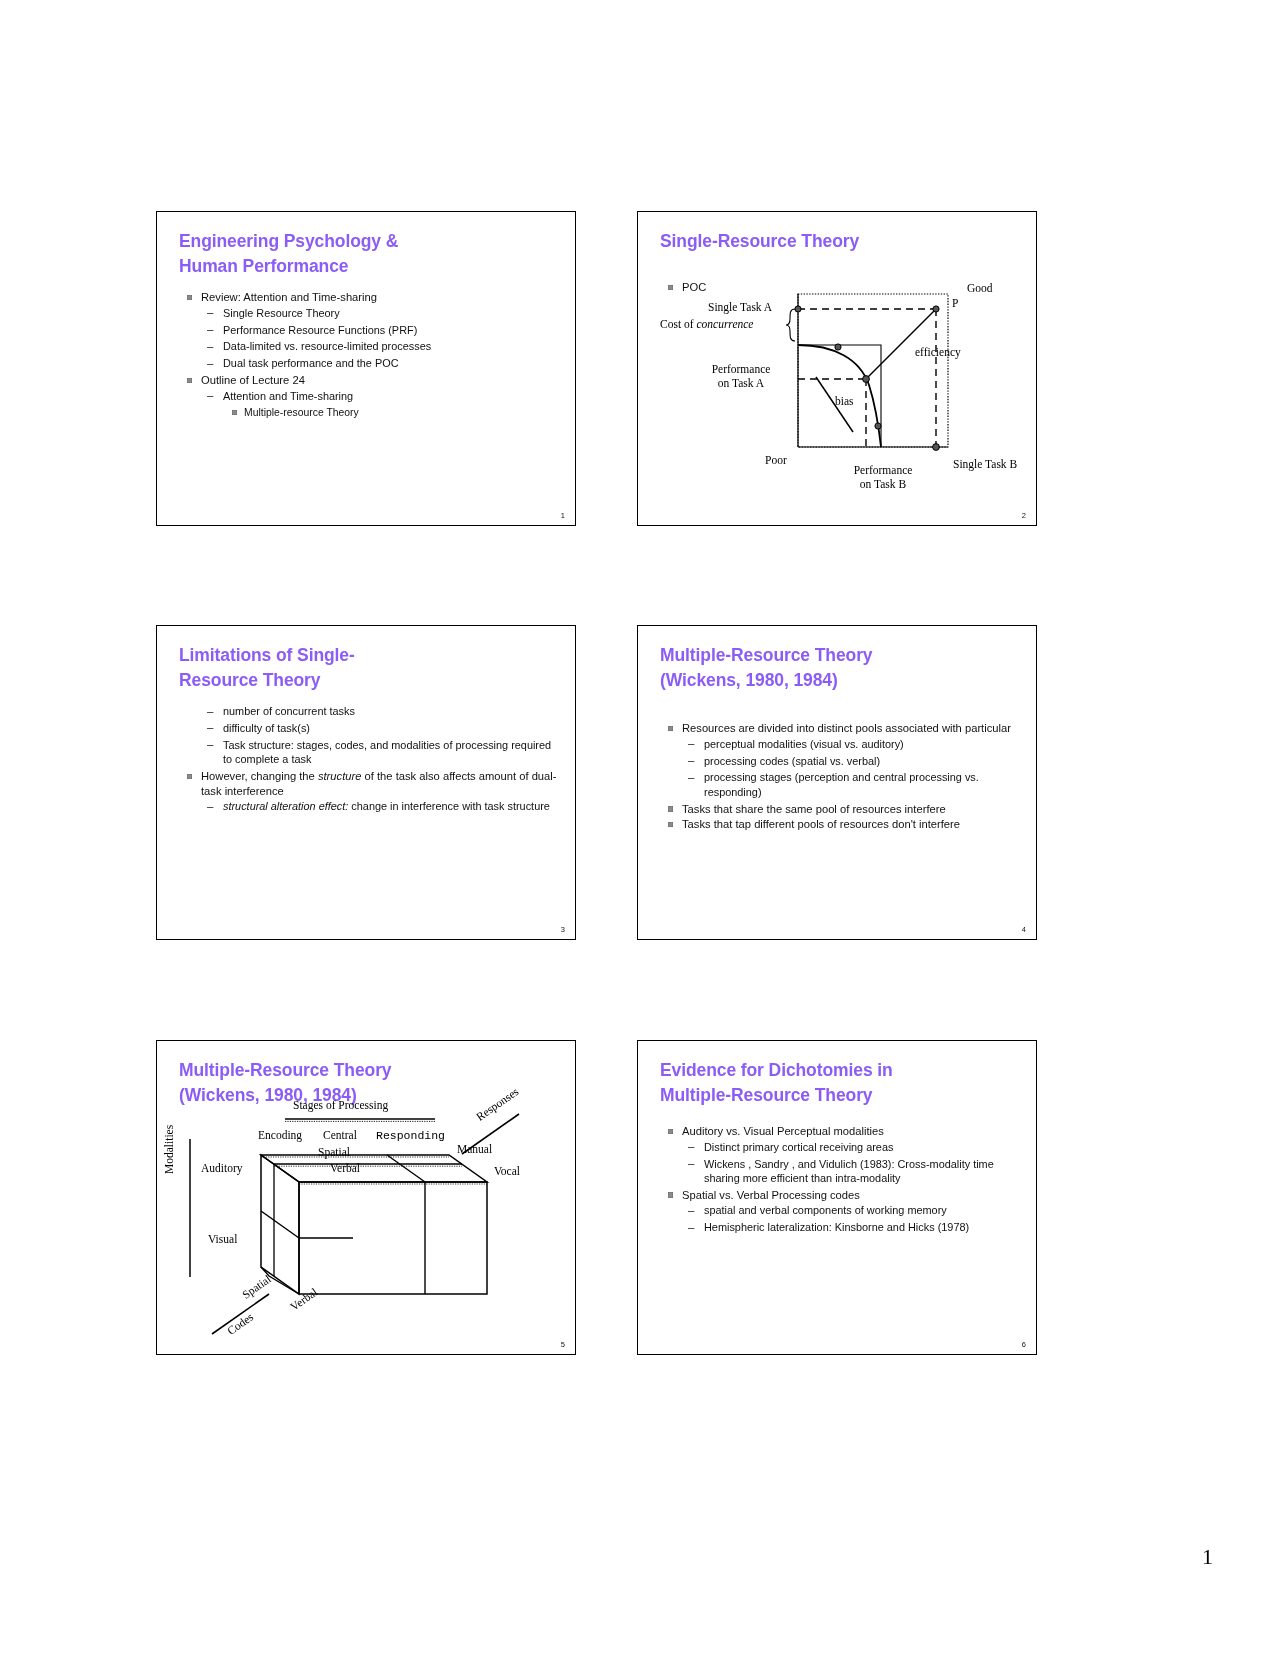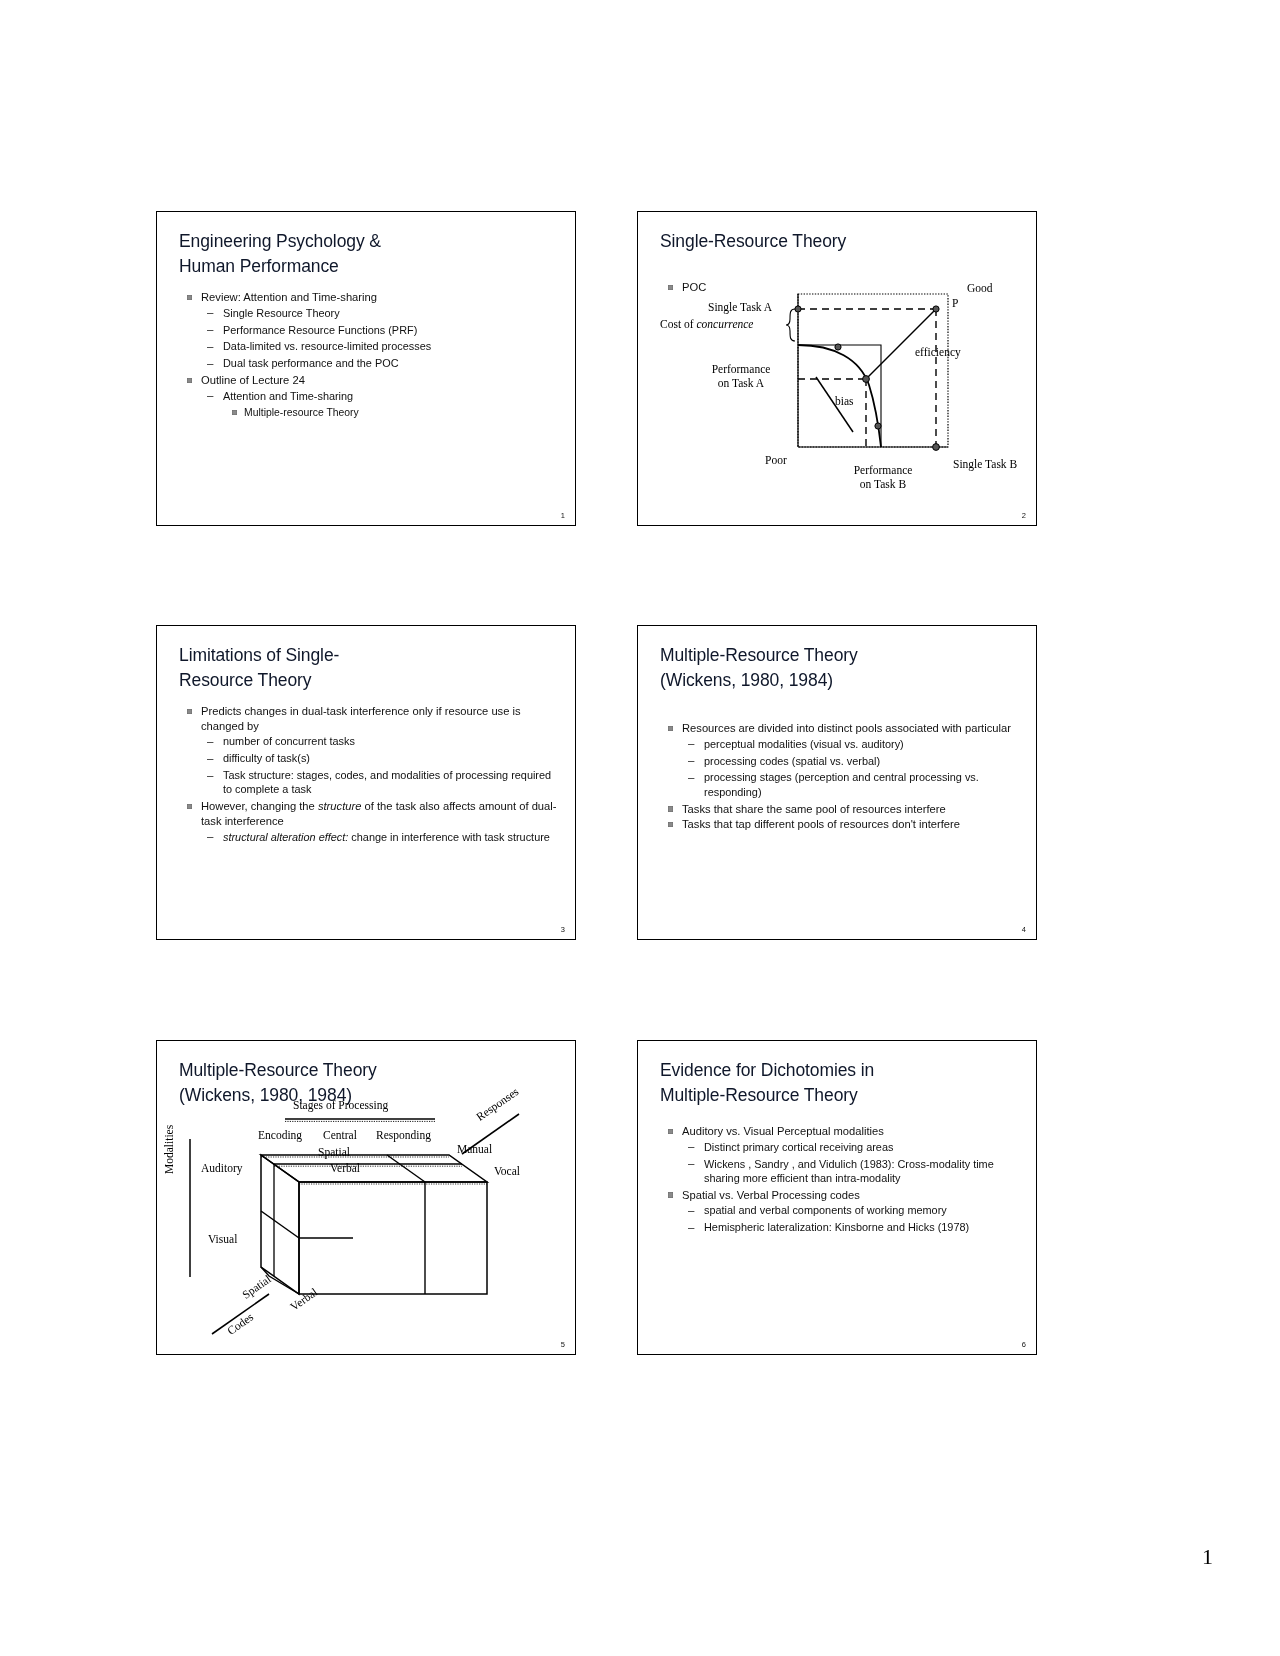--- a/index.html
+++ b/index.html
@@ -35,22 +35,23 @@
   .slide.row-3 { top: 1040px; height: 315px; }
 
   .slide-title {
     position: absolute;
     left: 22px;
     top: 17px;
     right: 16px;
     font-size: 17.5px;
     line-height: 25px;
     letter-spacing: -0.1px;
-    color: #0f172a;
+    color: #8b5cf6;
     white-space: pre-line;
+    font-weight: bold;
   }
 
   .slide-num {
     position: absolute;
     right: 10px;
     bottom: 5px;
     font-size: 7.5px;
     color: #111;
   }
 
@@ -225,21 +226,20 @@
     </div>
 
     <div class="slide-num">2</div>
   </div>
 
   <div class="slide col-left row-2">
     <div class="slide-title">Limitations of Single-
 Resource Theory</div>
     <div class="body" style="top:78px;">
       <ul class="lvl">
-        <li class="b l1">Predicts changes in dual-task interference only if resource use is changed by</li>
         <li class="b l2">number of concurrent tasks</li>
         <li class="b l2">difficulty of task(s)</li>
         <li class="b l2">Task structure: stages, codes, and modalities of processing required to complete a task</li>
         <li class="b l1">However, changing the <i>structure</i> of the task also affects amount of dual-task interference</li>
         <li class="b l2"><i>structural alteration effect:</i> change in interference with task structure</li>
       </ul>
     </div>
     <div class="slide-num">3</div>
   </div>
 
@@ -296,21 +296,21 @@
         <line x1="104" y1="120" x2="142" y2="147" stroke="#000" stroke-width="1.5"></line>
 
         <line x1="142" y1="147" x2="196" y2="147" stroke="#000" stroke-width="1.5"></line>
 
         <polyline points="104,176 112,185 142,203" fill="none" stroke="#000" stroke-width="1.4"></polyline>
       </svg>
 
       <div class="fig-label" style="left:136px; top:8px;">Stages of Processing</div>
       <div class="fig-label" style="left:101px; top:38px;">Encoding</div>
       <div class="fig-label" style="left:166px; top:38px;">Central</div>
-      <div class="fig-label" style="left:219px; top:38px;">Responding</div>
+      <div class="fig-label" style="left:219px; top:38px;font-family:Liberation Mono, monospace;">Responding</div>
 
       <div class="fig-label" style="left:161px; top:55px;">Spatial</div>
       <div class="fig-label" style="left:173px; top:71px;">Verbal</div>
 
       <div class="fig-label" style="left:44px; top:71px;">Auditory</div>
       <div class="fig-label" style="left:51px; top:142px;">Visual</div>
 
       <div class="fig-label" style="left:6px; top:83px; transform:rotate(-90deg); transform-origin:left top;">Modalities</div>
 
       <div class="fig-label" style="left:317px; top:22px; transform:rotate(-35deg); transform-origin:left top;">Responses</div>

